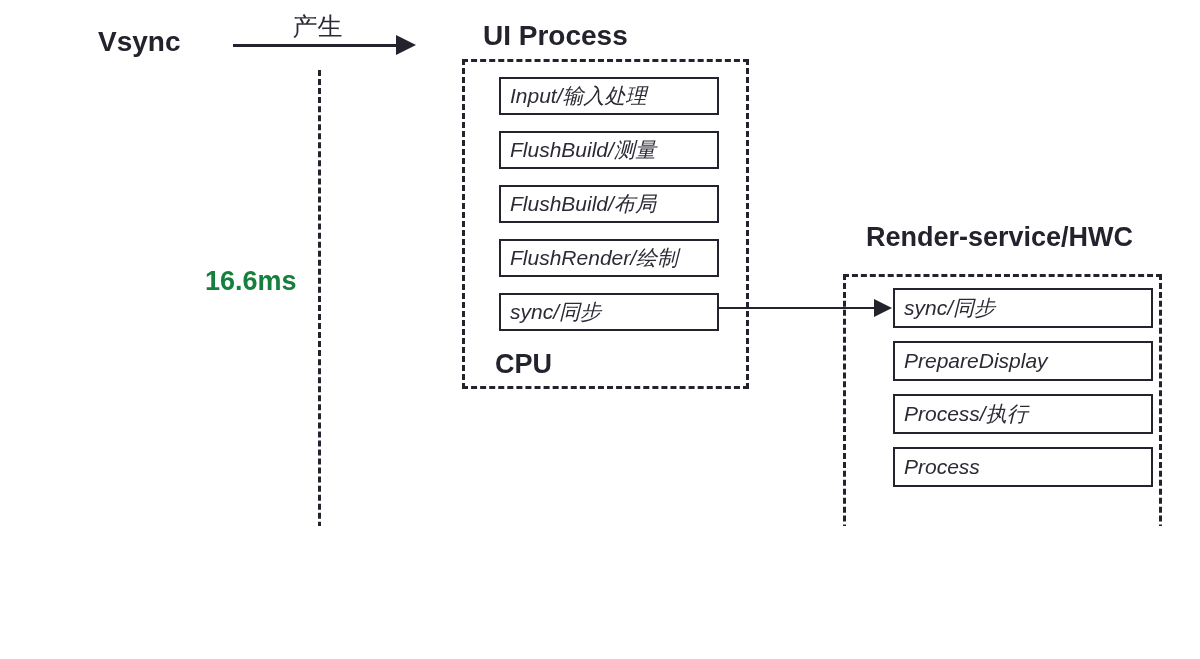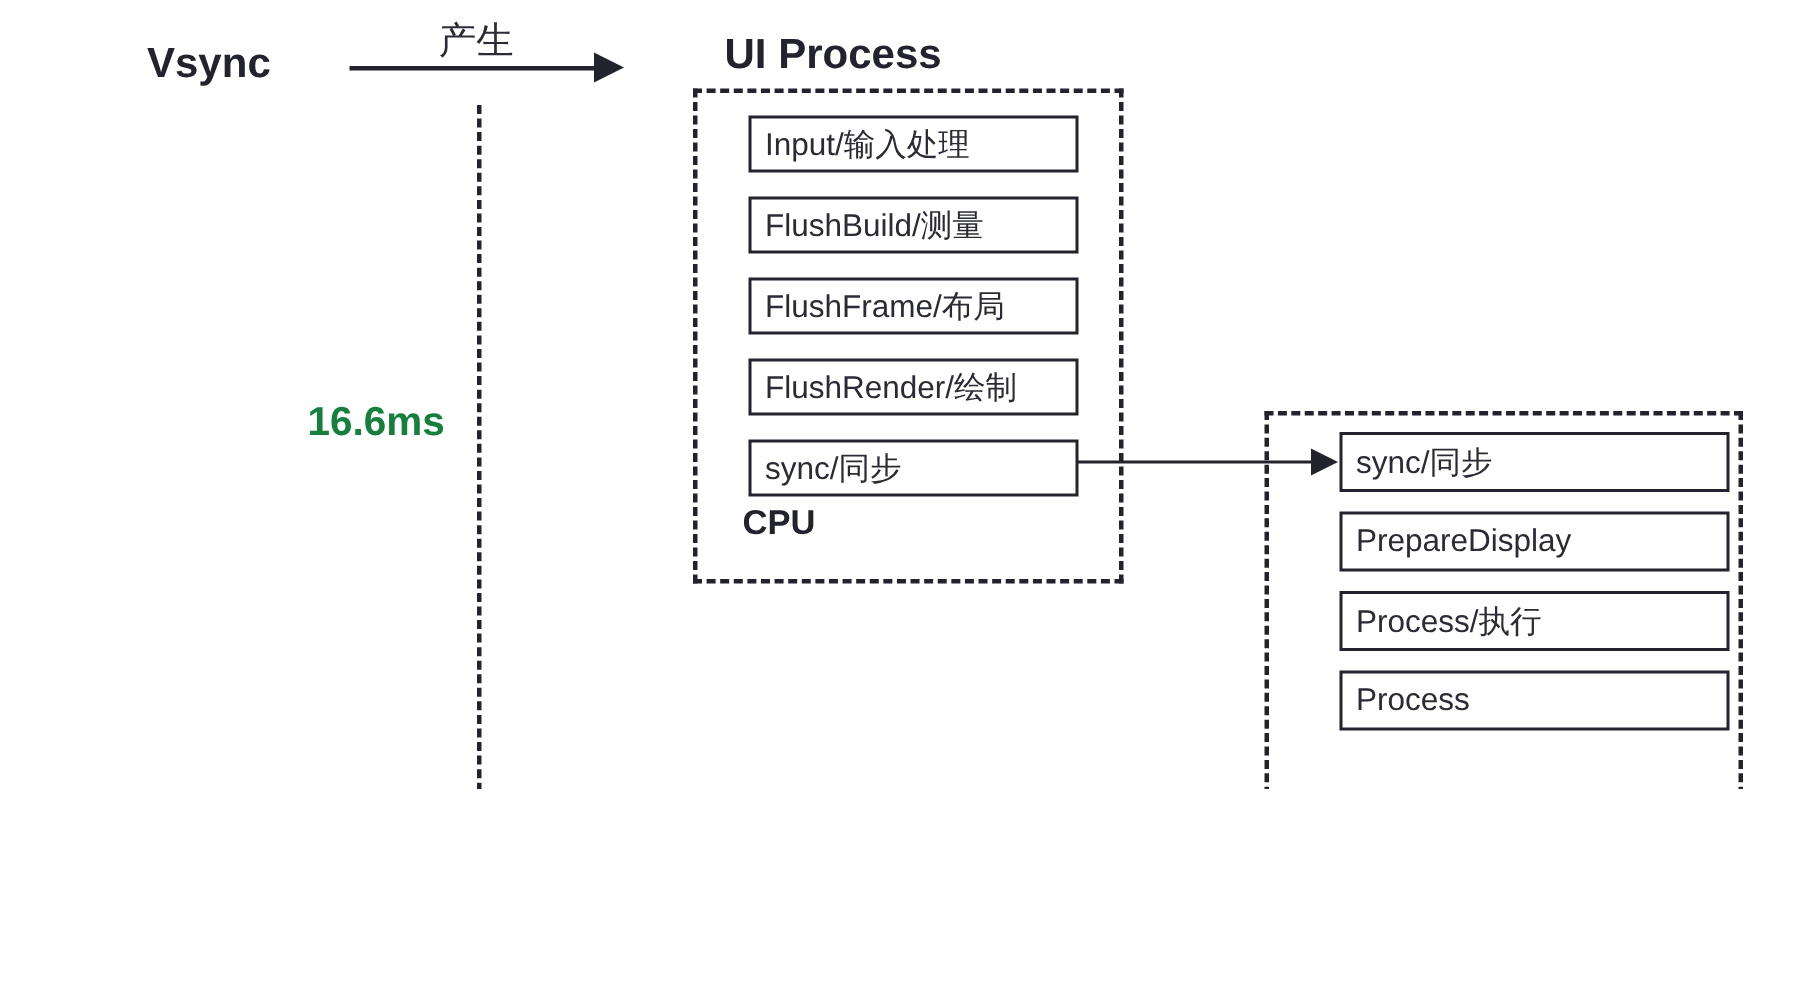--- a/index.html
+++ b/index.html
@@ -57,25 +57,25 @@
   
   .group-box { position: absolute; border: 3px dashed #23232e; box-sizing: border-box; }
   .ui-thread-box      { left: 462px; top: 59px;  width: 287px; height: 330px; }
   .render-service-box { left: 843px; top: 274px; width: 319px; height: 346px; }
 
   .group-title { position: absolute; font-weight: bold; white-space: nowrap; }
   .ui-thread-title      { left: 483px; top: 20px;  font-size: 28px; }
   .render-service-title { left: 866px; top: 222px; font-size: 27px; }
 
   .group-footer { position: absolute; font-weight: bold; white-space: nowrap; }
-  .cpu-label     { left: 30px; top: 273px; font-size: 23px; }
+  .cpu-label     { left: 30px; top: 287px; font-size: 27px; }
   .cpu-gpu-label { left: 43px; top: 300px; font-size: 29px; }
 
   
-  .steps { position: absolute; display: flex; flex-direction: column; }
+  .steps { position: absolute; display: flex; flex-direction: column; font-style: italic; }
   .ui-thread-box .steps      { left: 34px; top: 15px; gap: 16px; }
   .render-service-box .steps { left: 47px; top: 11px; gap: 13px; }
   .step {
     border: 2px solid #23232e;
     background: #ffffff;
     box-sizing: border-box;
     display: flex;
     align-items: center;
     padding-left: 9px;
     font-size: 21px;
@@ -115,32 +115,33 @@
   <div class="h-arrow arrow-next-vsync">
     <div class="shaft"></div>
     <div class="head"></div>
   </div>
 
   <div class="group-title ui-thread-title">UI Process</div>
   <div class="group-box ui-thread-box">
     <div class="steps">
       <div class="step">Input/输入处理</div>
       <div class="step">FlushBuild/测量</div>
-      <div class="step">FlushFrame/布局</div>
+      <div class="step">FlushBuild/布局</div>
       <div class="step">FlushRender/绘制</div>
       <div class="step">sync/同步</div>
     </div>
     <div class="group-footer cpu-label">CPU</div>
   </div>
 
   <div class="h-arrow arrow-sync">
     <div class="shaft"></div>
     <div class="head"></div>
   </div>
 
+  <div class="group-title render-service-title">Render-service/HWC</div>
   <div class="group-box render-service-box">
     <div class="steps">
       <div class="step">sync/同步</div>
       <div class="step">PrepareDisplay</div>
       <div class="step">Process/执行</div>
       <div class="step">Process</div>
     </div>
     <div class="group-footer cpu-gpu-label">CPU/GPU</div>
   </div>
 

